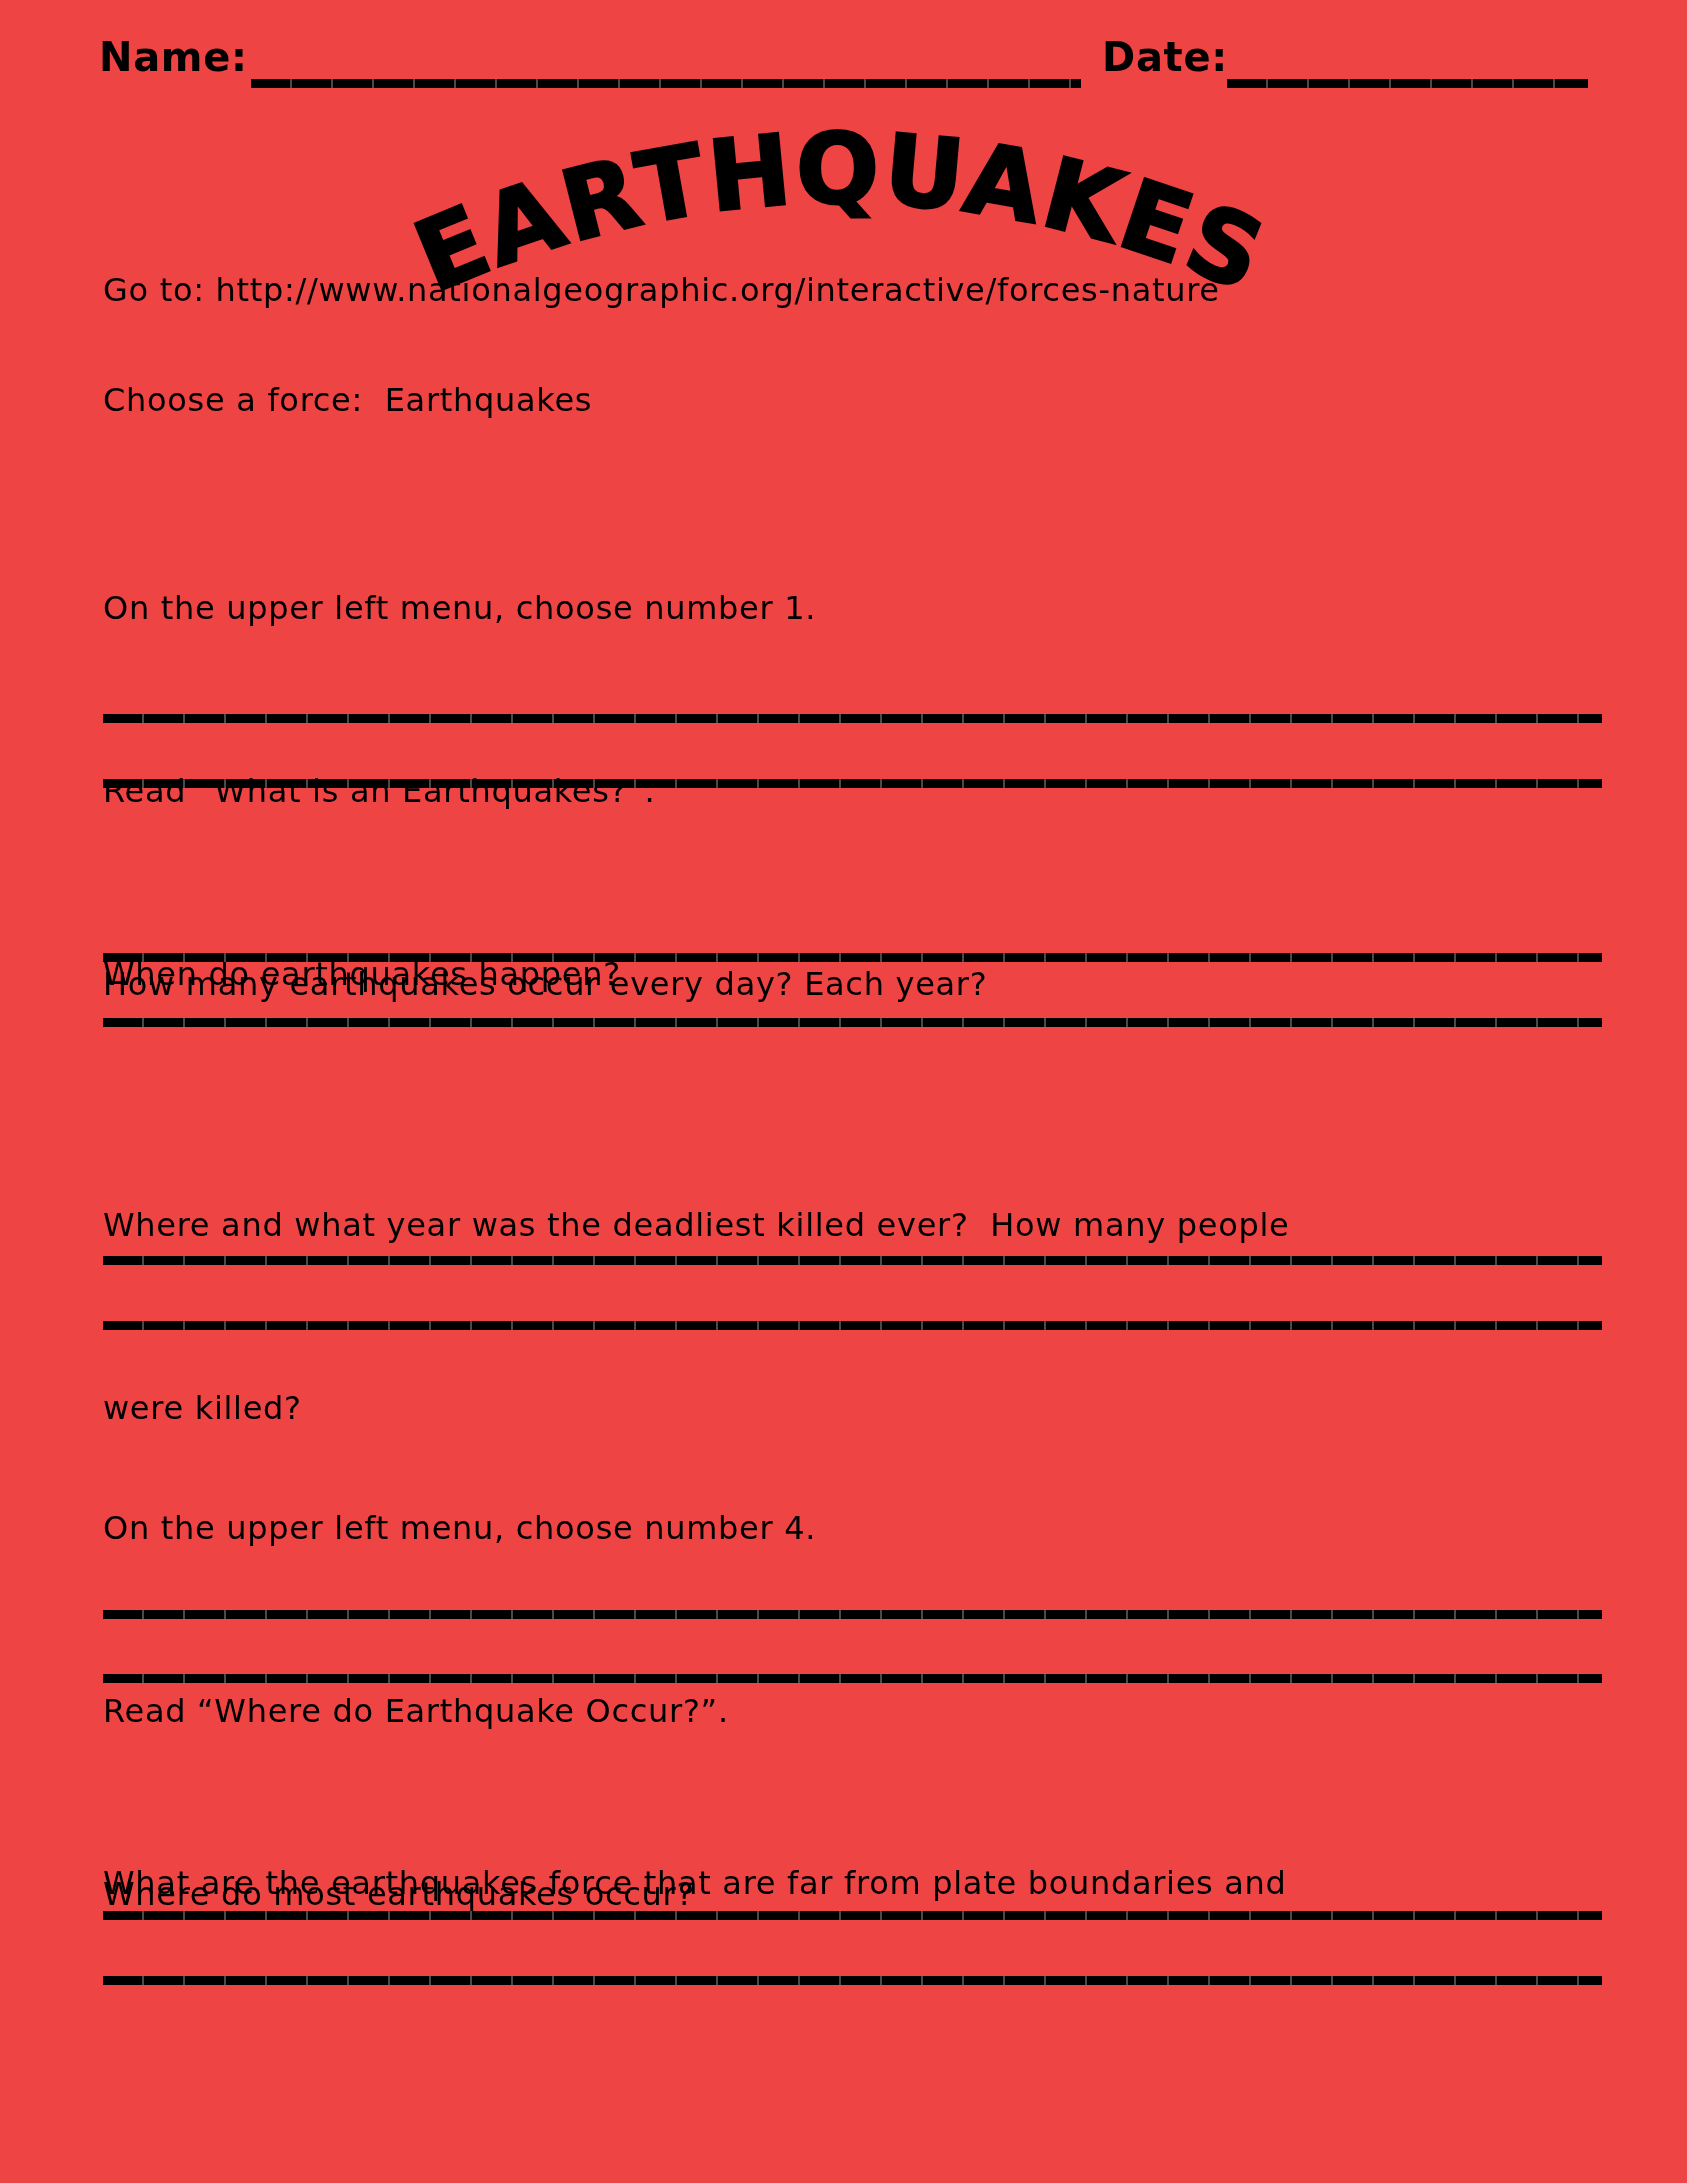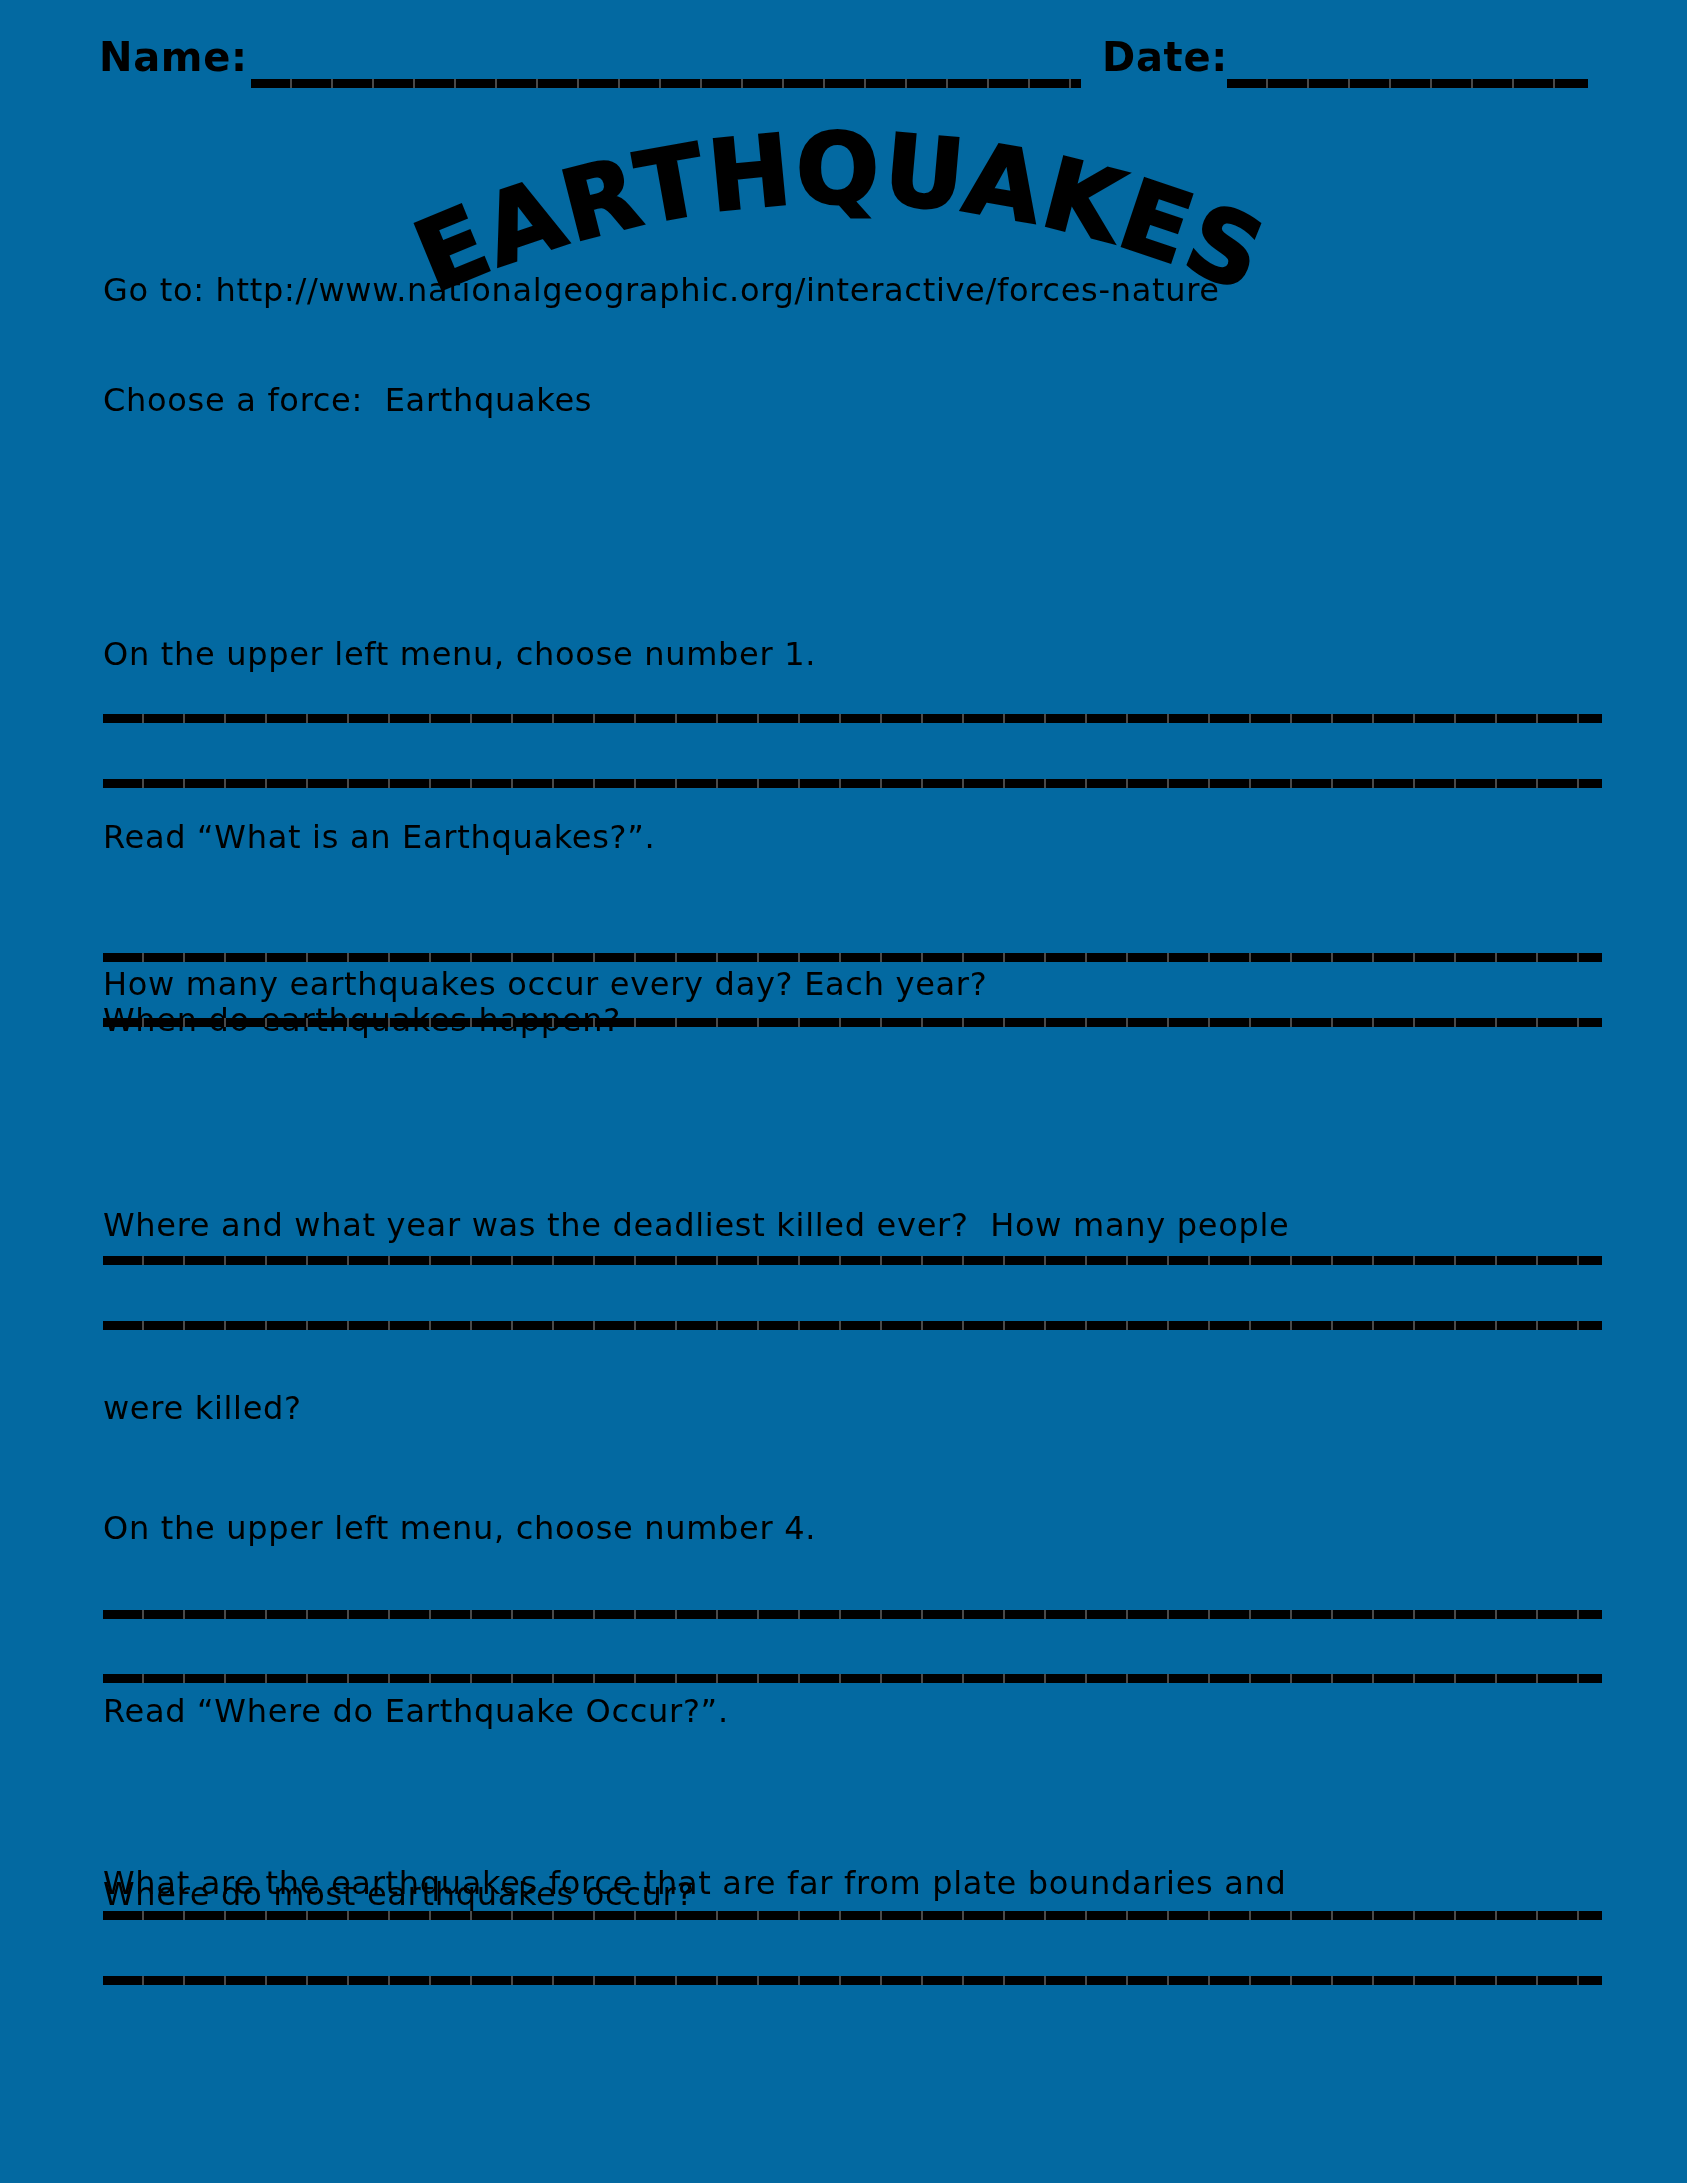--- a/index.html
+++ b/index.html
@@ -1,20 +1,20 @@
 <!DOCTYPE html>
 <html style="font-size:10.6px"><head>
 <meta charset="utf-8">
 <style>
   html,body { margin:0; padding:0; background:#e8e8e8; }
   .page {
     position:relative;
     width:1687px; height:2183px;
     margin:0 auto;
-    background:#0369a1;
+    background:#ef4444;
     color:#000000;
     font-family:"DejaVu Sans", sans-serif;
     overflow:hidden;
   }
   .txt {
     position:absolute;
     left:103px;
     font-size:32px;
     line-height:61px;
     letter-spacing:0.7px;
@@ -69,21 +69,21 @@
       <path id="arc" d="M -20 290 Q 660 -45 1340 290" fill="none"></path>
     </defs>
     <text text-anchor="middle">
       <textPath href="#arc" startOffset="50%">EARTHQUAKES</textPath>
     </text>
   </svg>
 
   <div class="txt" style="top:260px;">Go to: http://www.nationalgeographic.org/interactive/forces-nature</div>
   <div class="txt" style="top:370px;">Choose a force:  Earthquakes</div>
 
-  <div class="txt" style="top:502px;">
+  <div class="txt" style="top:456px;">
     <div>On the upper left menu, choose number 1.</div>
     <div>Read “What is an Earthquakes?”.</div>
     <div>When do earthquakes happen?</div>
   </div>
   <div class="blank-bar answer-bar" style="top:714px;"></div>
   <div class="blank-bar answer-bar" style="top:779px;"></div>
 
   <div class="txt" style="top:832px;">
     <div>How many earthquakes occur every day? Each year?</div>
   </div>

